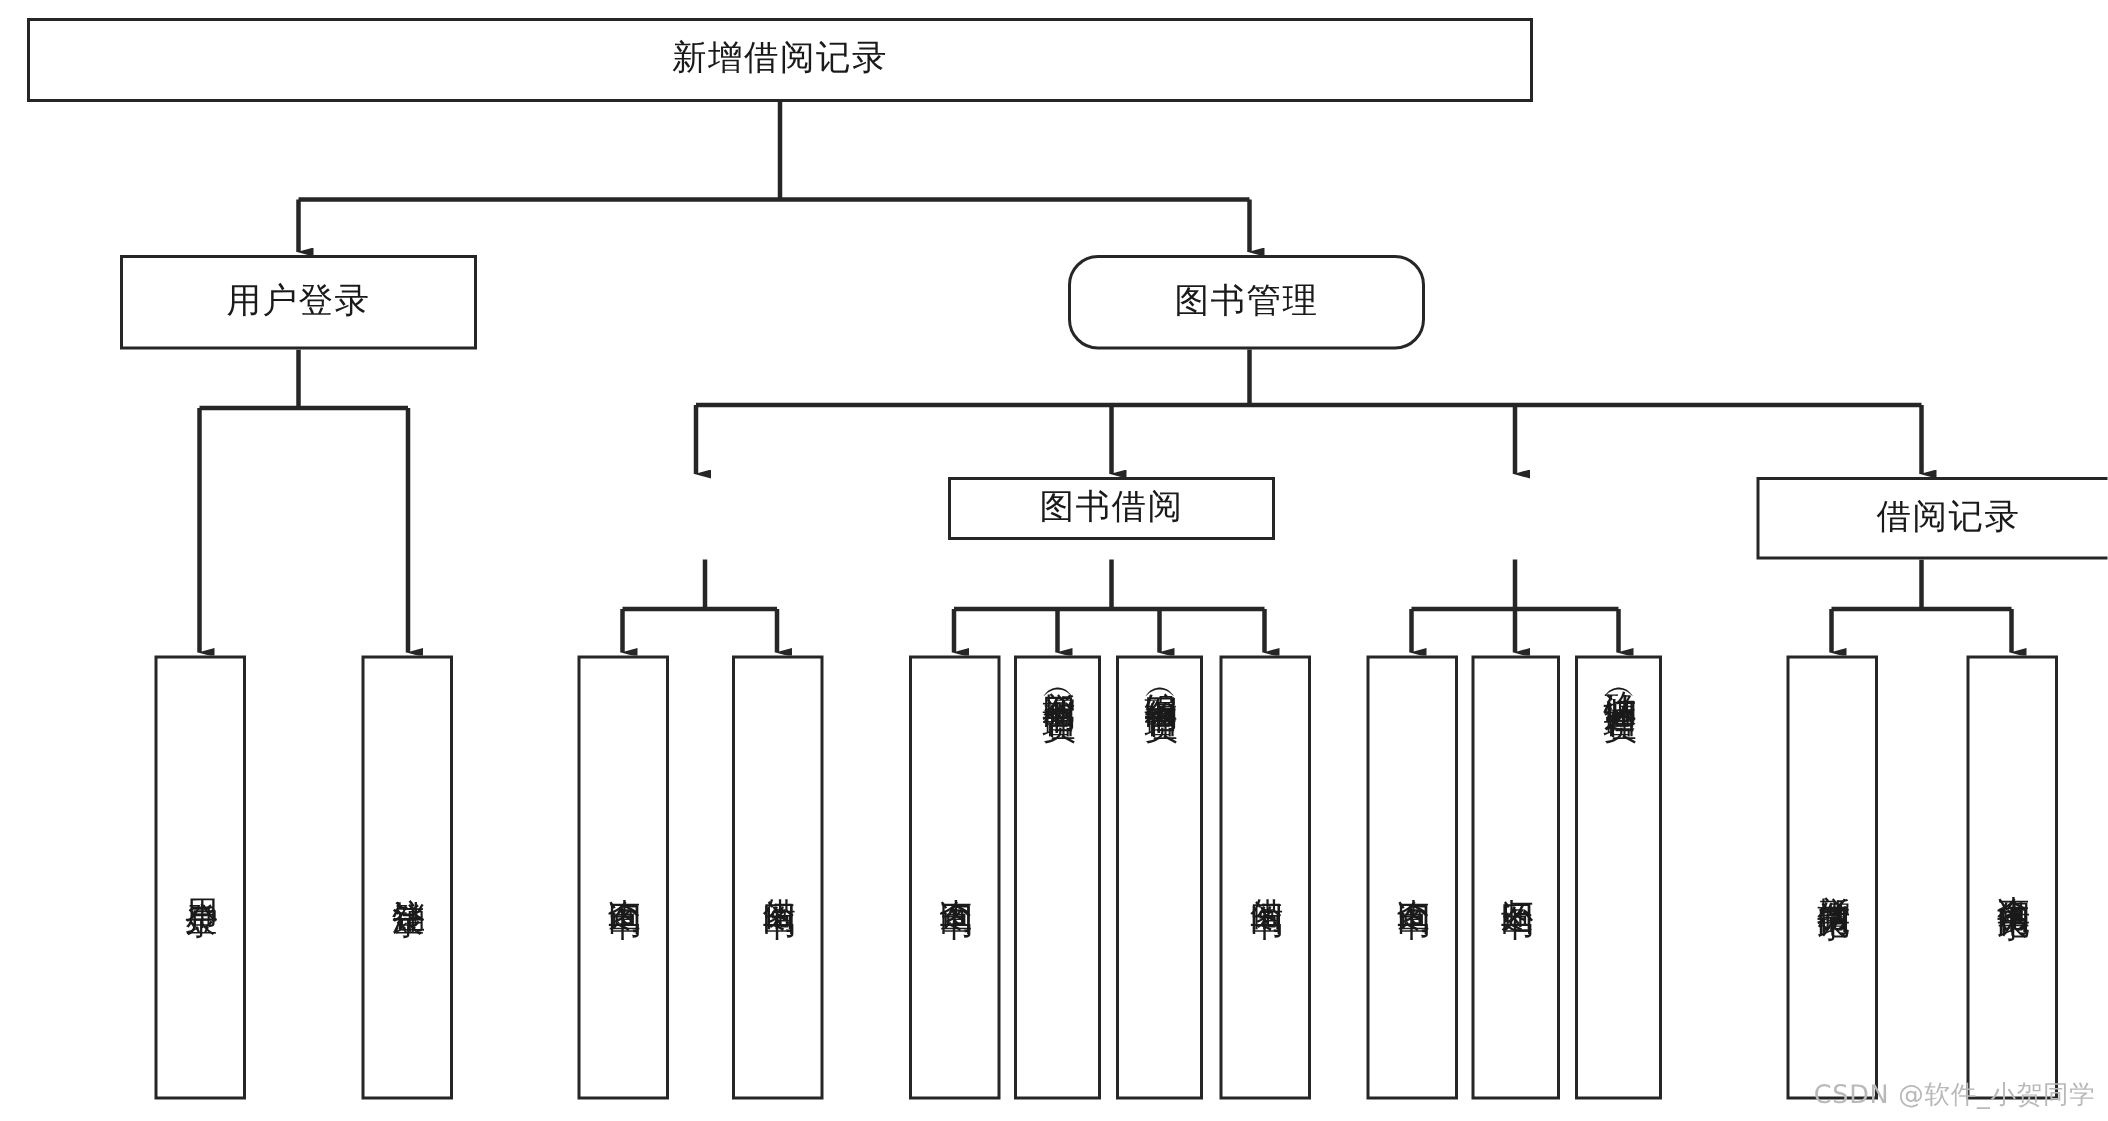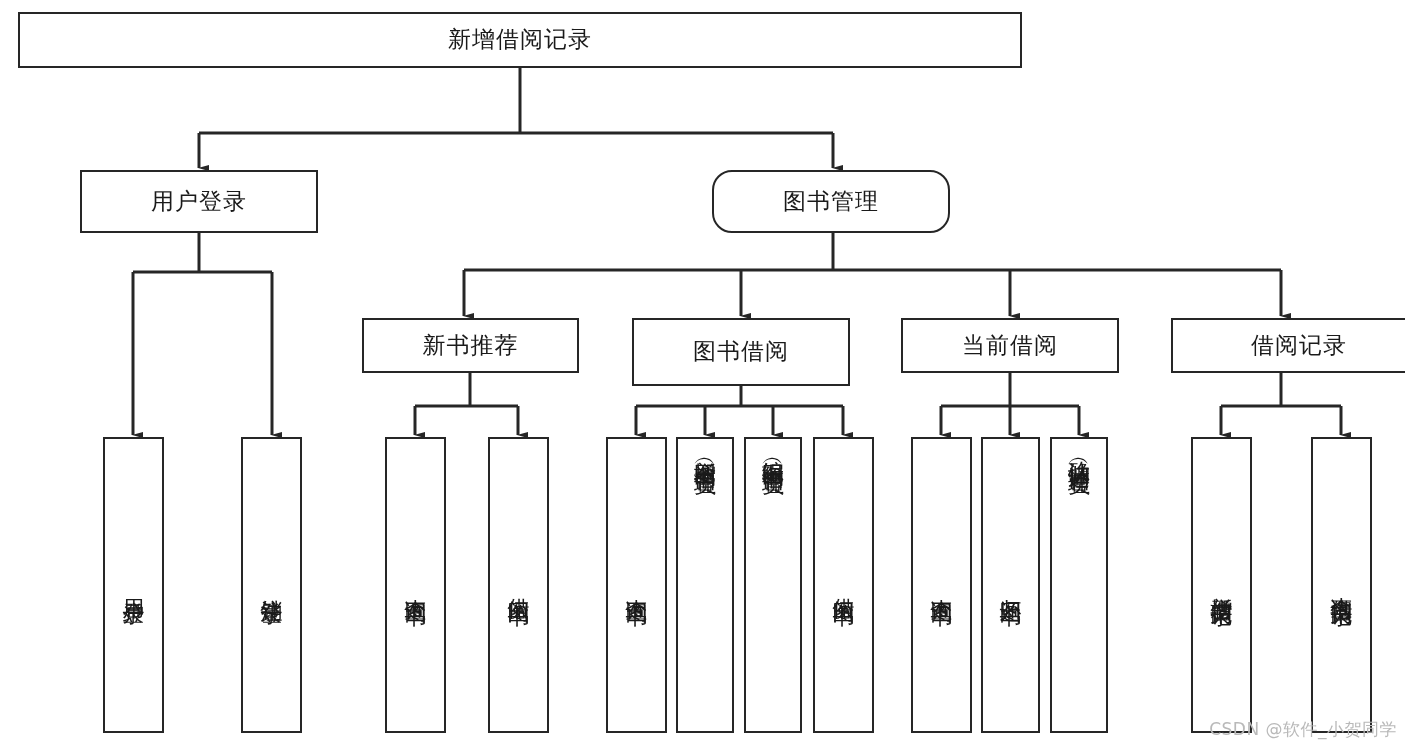--- a/index.html
+++ b/index.html
@@ -139,31 +139,25 @@
   </div>
 
   <div class="node-box" style="left:80px; top:170px; width:238px; height:63px;">
     <span class="node-label-h">用户登录</span>
   </div>
 
   <div class="node-box" style="left:712px; top:170px; width:238px; height:63px;border-radius:20px;">
     <span class="node-label-h">图书管理</span>
   </div>
 
-  <div class="node-box" style="left:362px; top:318px; width:217px; height:55px;">
-    <span class="node-label-h">新书推荐</span>
-  </div>
-
-  <div class="node-box" style="left:632px; top:318px; width:218px; height:68px;text-align:center;">
+
+  <div class="node-box" style="left:632px; top:318px; width:218px; height:42px;text-align:center;">
     <span class="node-label-h">图书借阅</span>
   </div>
 
-  <div class="node-box" style="left:901px; top:318px; width:218px; height:55px;">
-    <span class="node-label-h">当前借阅</span>
-  </div>
 
   <div class="node-box" style="left:1171px; top:318px; width:256px; height:55px;">
     <span class="node-label-h">借阅记录</span>
   </div>
 
   <div class="leaf-box centered" style="left:103px; top:437px; width:61px; height:296px;">
     <span class="node-label-v">用户登录</span>
   </div>
 
   <div class="leaf-box centered" style="left:241px; top:437px; width:61px; height:296px;">

